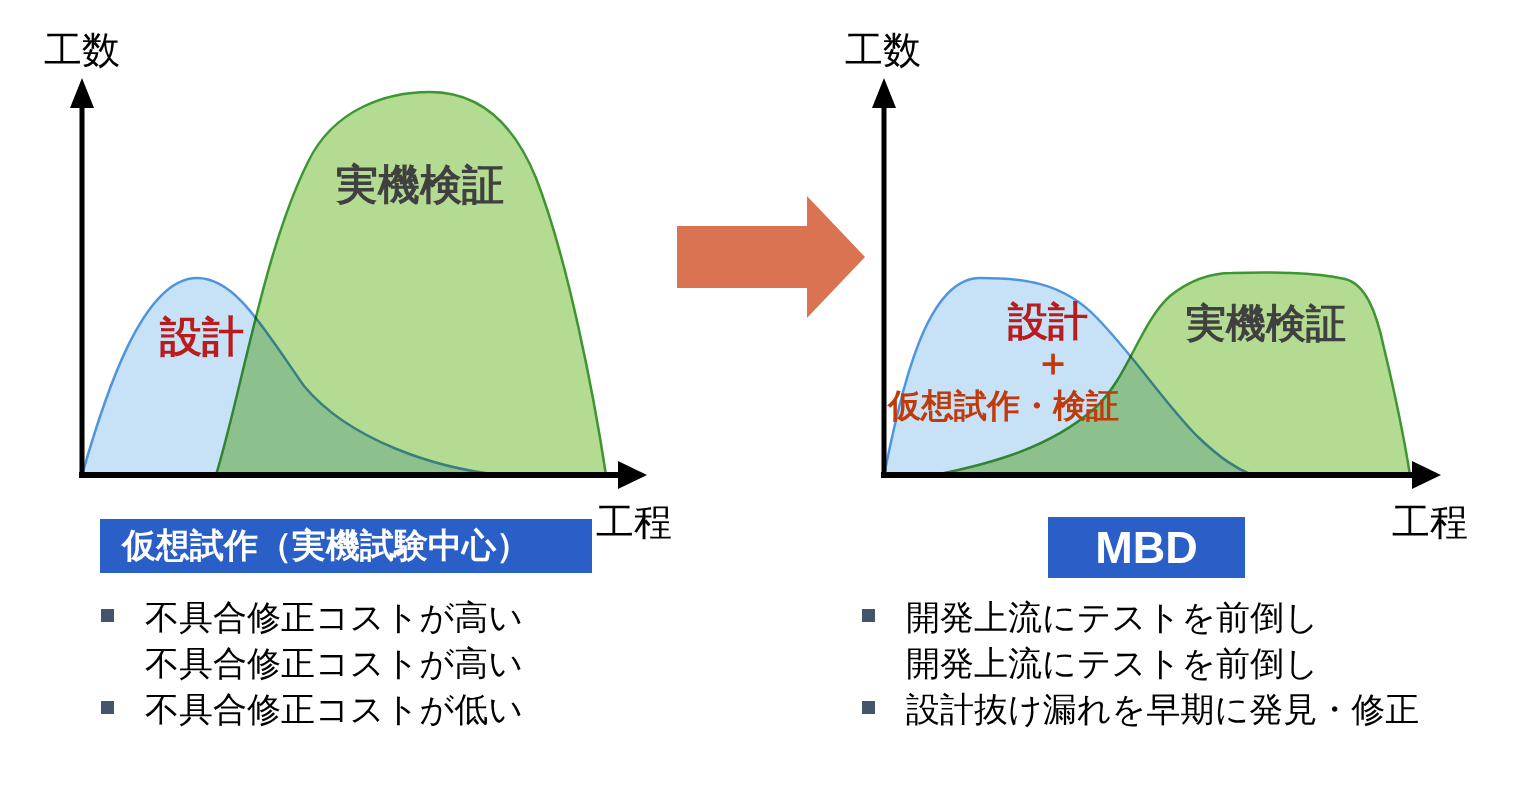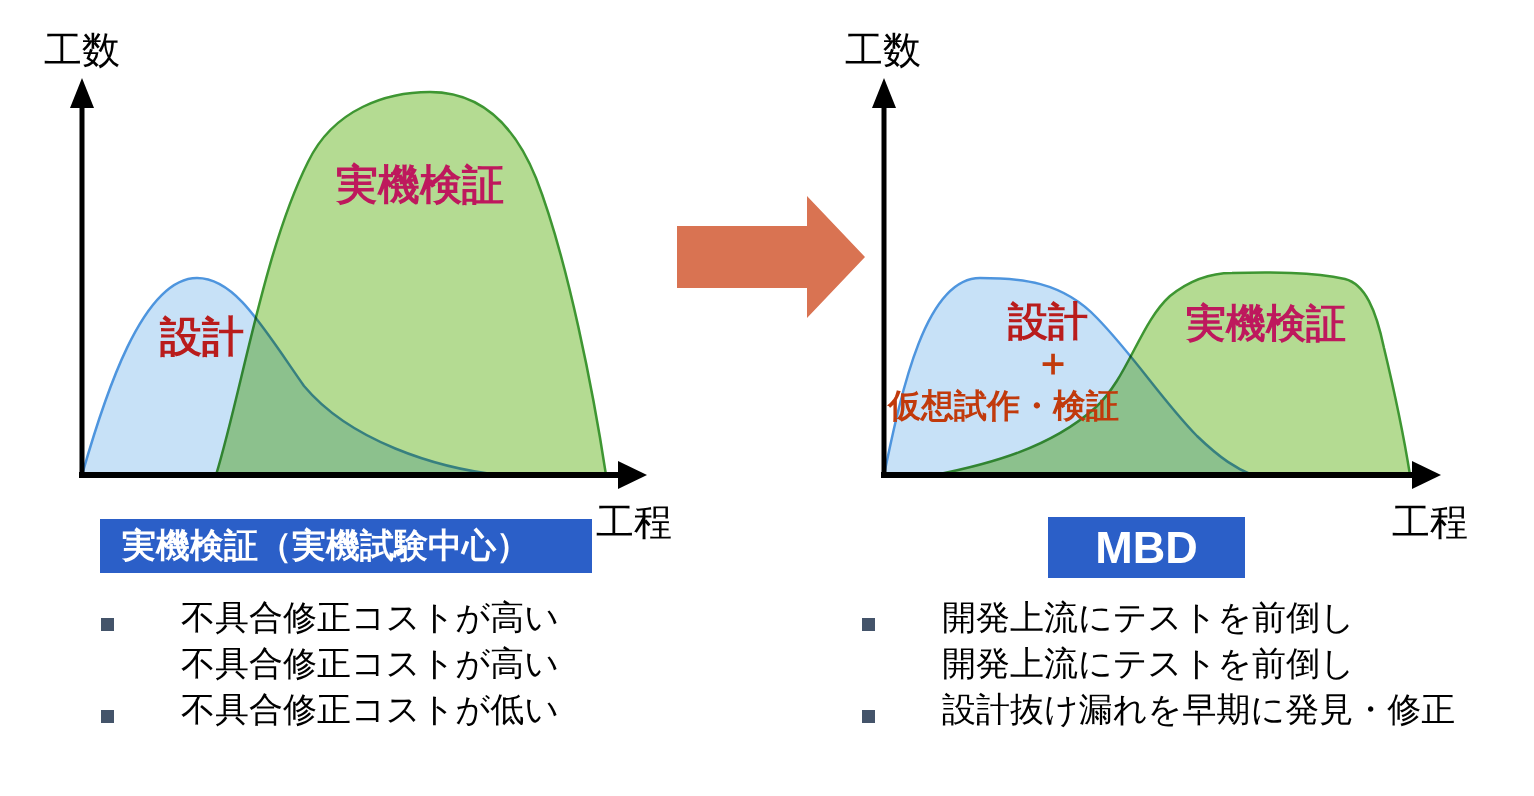--- a/index.html
+++ b/index.html
@@ -21,21 +21,21 @@
     font-weight: 400;
     color: #000000;
     white-space: nowrap;
   }
   .curve-label {
     font-weight: 700;
     white-space: nowrap;
     line-height: 1.05;
   }
   .design-text { color: #b91c1c; }
-  .verify-text { color: #be185d; text-align: right; }
+  .verify-text { color: #404040; text-align: right; }
   .virtual-text { color: #C13A0C; }
   .title-box {
     background: #2B5FC8;
     color: #ffffff;
     font-weight: 700;
     display: flex;
     align-items: center;
     white-space: nowrap;
   }
   .title-box.left-box {
@@ -44,23 +44,22 @@
     padding-left: 22px;
   }
   .title-box.right-box {
     left: 1048px; top: 517px; width: 197px; height: 61px;
     font-size: 45px;
     justify-content: center;
   }
   .bullet-list { position: absolute; }
   .bullet-row {
     display: flex;
-    align-items: center;
+    align-items: flex-start;
     height: 46px;
-    gap: 36px;
   }
   .bullet-marker-cell {
     width: 44px;
     padding-top: 15px;
     flex: 0 0 44px;
   }
   .bullet-square {
     width: 13px; height: 13px;
     background: #44546A;
     display: block;
@@ -93,21 +92,21 @@
     <line x1="21" y1="407" x2="564" y2="407" stroke="#000" stroke-width="6"></line>
     <polygon points="589,407 560,393 560,421" fill="#000"></polygon>
   </svg>
 
   <div class="abs curve-label design-text" style="left:160px; top:315px; font-size:42px;">設計</div>
   <div class="abs curve-label verify-text" style="left:336px; top:163px; font-size:42px;">実機検証</div>
 
   <div class="abs axis-label" style="left:596px; top:497px;">工程</div>
 
   <div class="abs title-box left-box">
-    <span>実機検証（実機試験中心）</span>
+    <span>仮想試作（実機試験中心）</span>
   </div>
 
   <div class="bullet-list" style="left:101px; top:594px;">
     <div class="bullet-row">
       <span class="bullet-marker-cell">
           <span class="bullet-square"></span>
         </span>
       <span class="bullet-text">不具合修正コストが高い</span>
     </div>
     <div class="bullet-row">

